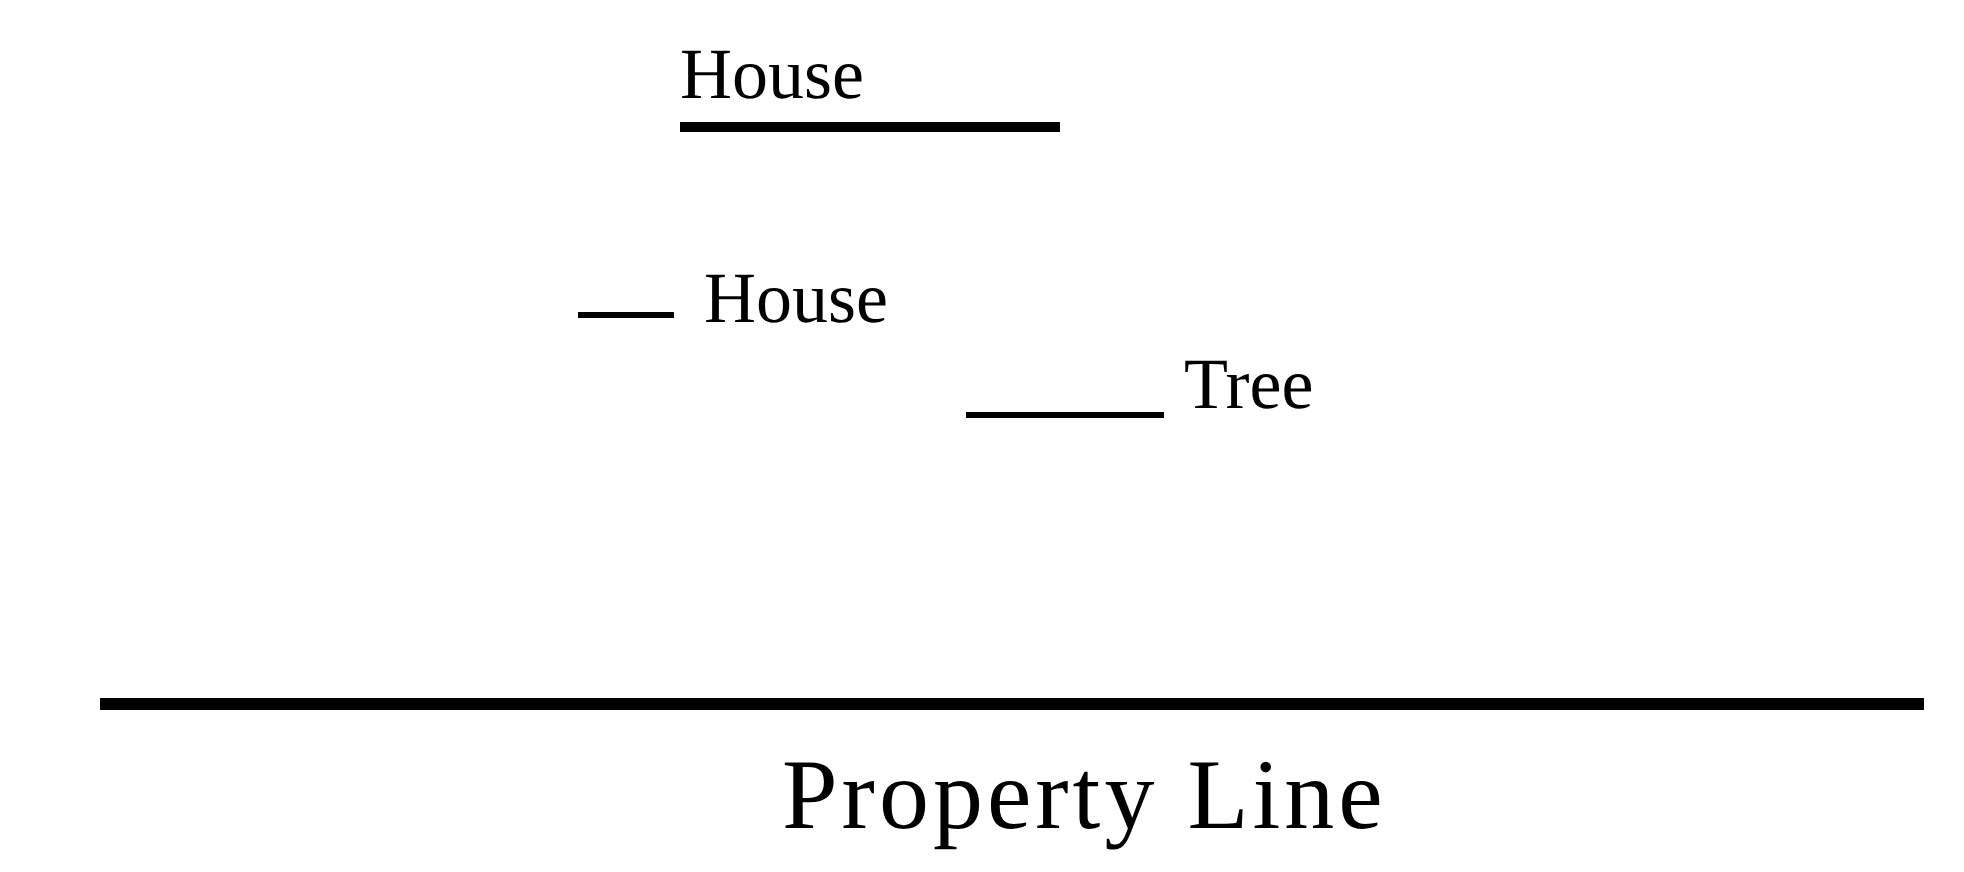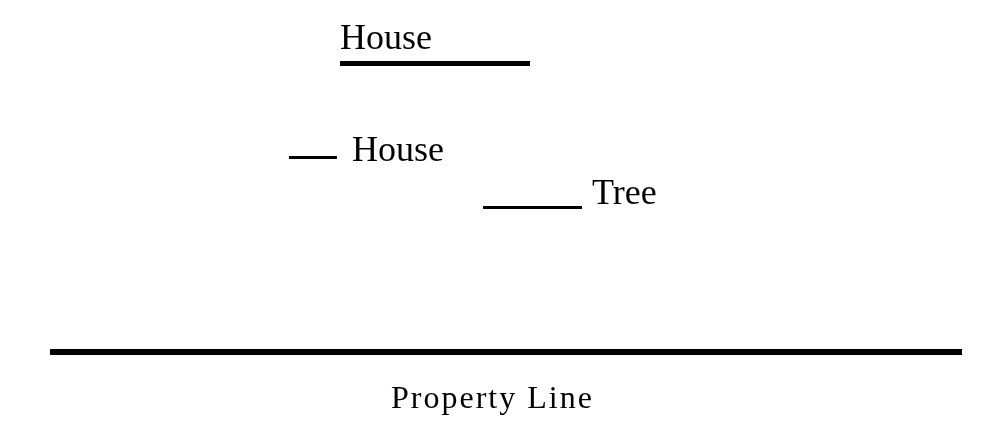--- a/index.html
+++ b/index.html
@@ -35,21 +35,21 @@
   .tree-label    { left: 352px; top: 131px; }
 
   
   .hedge-line    { left: 483px; top: 206px; width: 99px;  height: 3px; }
   .hedge-label   { left: 592px; top: 174px; }
 
   
   .property-line { left: 50px;  top: 349px; width: 912px; height: 6px; }
   .property-label {
     left: 391px; top: 378px; width: 300px;
-    font-size: 32px; line-height: 38px;
+    font-size: 50px; line-height: 38px;
     letter-spacing: 2px;
   }
 </style>
 </head>
 <body>
 
 <div class="canvas">
 
   <div class="abs label label-center house-label">House</div>
   <div class="abs hline house-line"></div>

